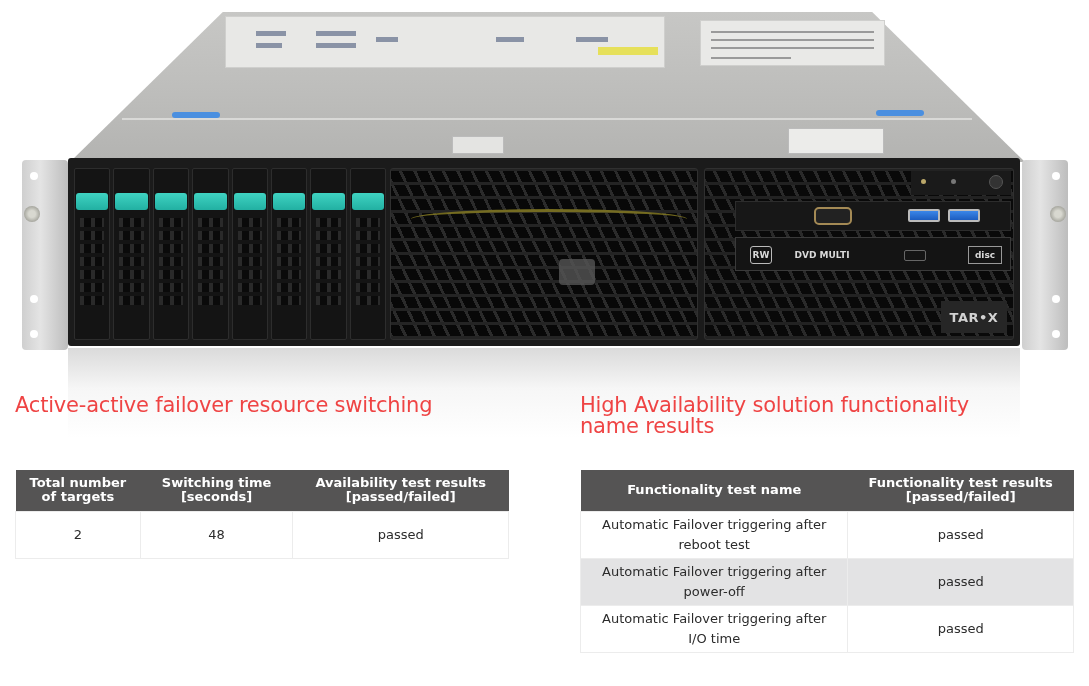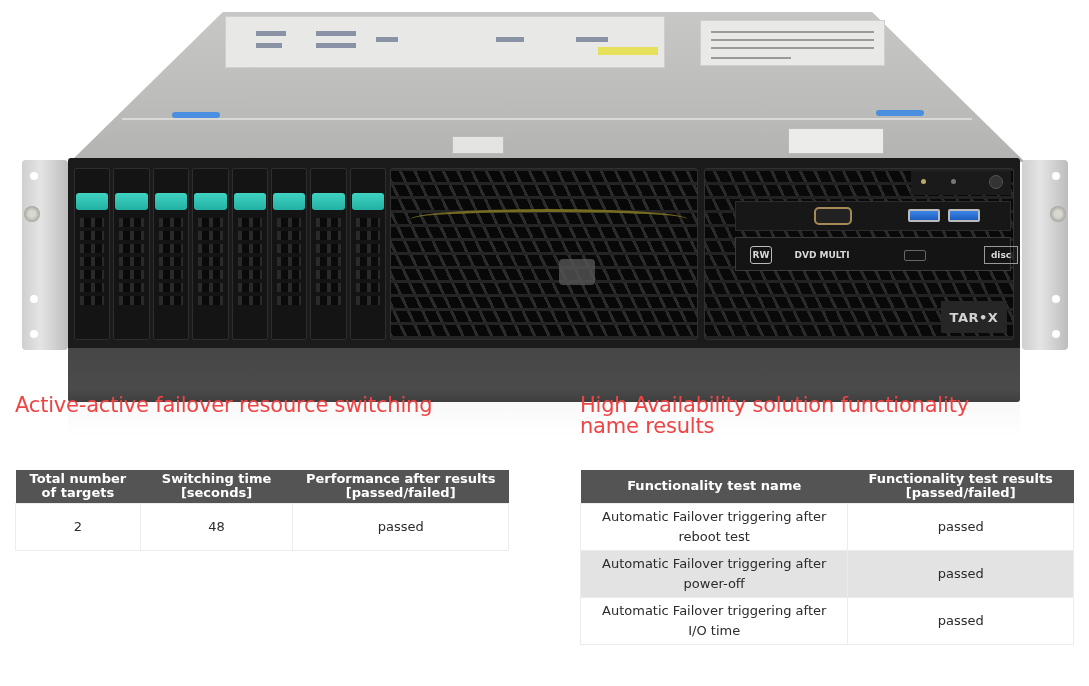--- a/index.html
+++ b/index.html
@@ -41,21 +41,21 @@
       background: linear-gradient(90deg, #cfcfcf, #e4e4e4 40%, #bdbdbd);
       border-radius: 4px;
     }
     .ear .hole { position: absolute; width: 8px; height: 8px; border-radius: 50%; background: #fff; }
     .ear .screw {
       position: absolute; width: 16px; height: 16px; border-radius: 50%;
       background: radial-gradient(circle, #d8d8d0 30%, #a7a79f 70%);
     }
 
     .front {
-      position: absolute; left: 68px; top: 158px; width: 952px; height: 244px;
+      position: absolute; left: 68px; top: 158px; width: 952px; height: 188px;
       background: #1b1b1b; border-radius: 3px;
     }
     .bays {
       position: absolute; left: 6px; top: 10px; width: 312px; height: 172px;
       display: flex; gap: 3px;
     }
     .bay {
       flex: 1; background: #141414; border: 1px solid #2d2d2d; border-radius: 2px; position: relative;
     }
     .bay .latch {
@@ -140,21 +140,21 @@
       letter-spacing: -0.2px;
       height: 46px;
     }
 
     table.results {
       position: absolute; top: 75px; width: 494px; border-collapse: collapse;
       font-family: "DejaVu Sans", sans-serif;
     }
     table.results th {
       background: #555454; color: #ffffff; font-weight: bold; font-size: 13px;
-      line-height: 14px; height: 33px; text-align: center; padding: 0 6px; vertical-align: middle;
+      line-height: 14px; height: 41px; text-align: center; padding: 0 6px; vertical-align: middle;
     }
     table.results td {
       font-size: 13px; line-height: 20px; color: #2b2b2b; text-align: center; height: 47px;
       border: 1px solid #ececec; padding: 0 8px; vertical-align: middle;
     }
     table.results tr.alt td { background: #e3e3e4; }
     table.results tr.norm td { background: #ffffff; }
   </style>
 </head>
 <body>
@@ -245,21 +245,21 @@
       </div>
       <div class="port-row">
         <div class="vga"></div>
         <div class="usb" style="left:172px;"></div>
         <div class="usb" style="left:212px;"></div>
       </div>
       <div class="dvd">
         <div class="badge" style="left:14px;width:22px;border:1px solid #bbb;border-radius:3px;">RW</div>
         <div class="badge" style="left:44px;width:84px;">DVD MULTI</div>
         <div class="eject"></div>
-        <div class="badge" style="left:248px;width:34px;border:1px solid #999;">disc</div>
+        <div class="badge" style="left:232px;width:34px;border:1px solid #999;">disc</div>
       </div>
       <div class="brand-plate">TAR•X</div>
     </div>
   </div>
 
   <div class="reflection"></div>
 </div>
 
 <div class="section left">
   <h2 class="section-title">
@@ -275,21 +275,21 @@
       <tr>
         <th>
           <span>Total number</span><br>
           <span>of targets</span>
         </th>
         <th>
           <span>Switching time</span><br>
           <span>[seconds]</span>
         </th>
         <th>
-          <span>Performance after results</span><br>
+          <span>Availability test results</span><br>
           <span>[passed/failed]</span>
         </th>
       </tr>
     </thead>
     <tbody>
       <tr class="norm">
         <td>2</td>
         <td>48</td>
         <td>passed</td>
       </tr>

